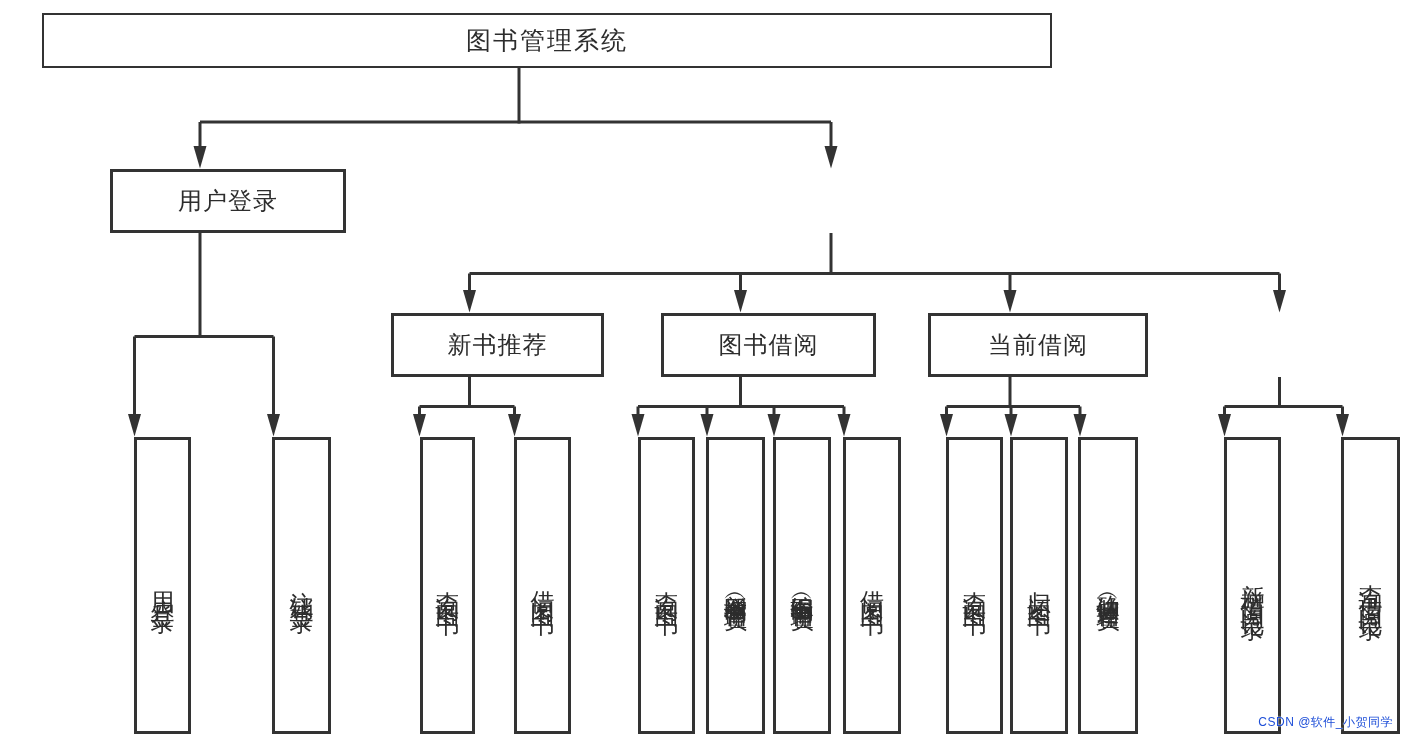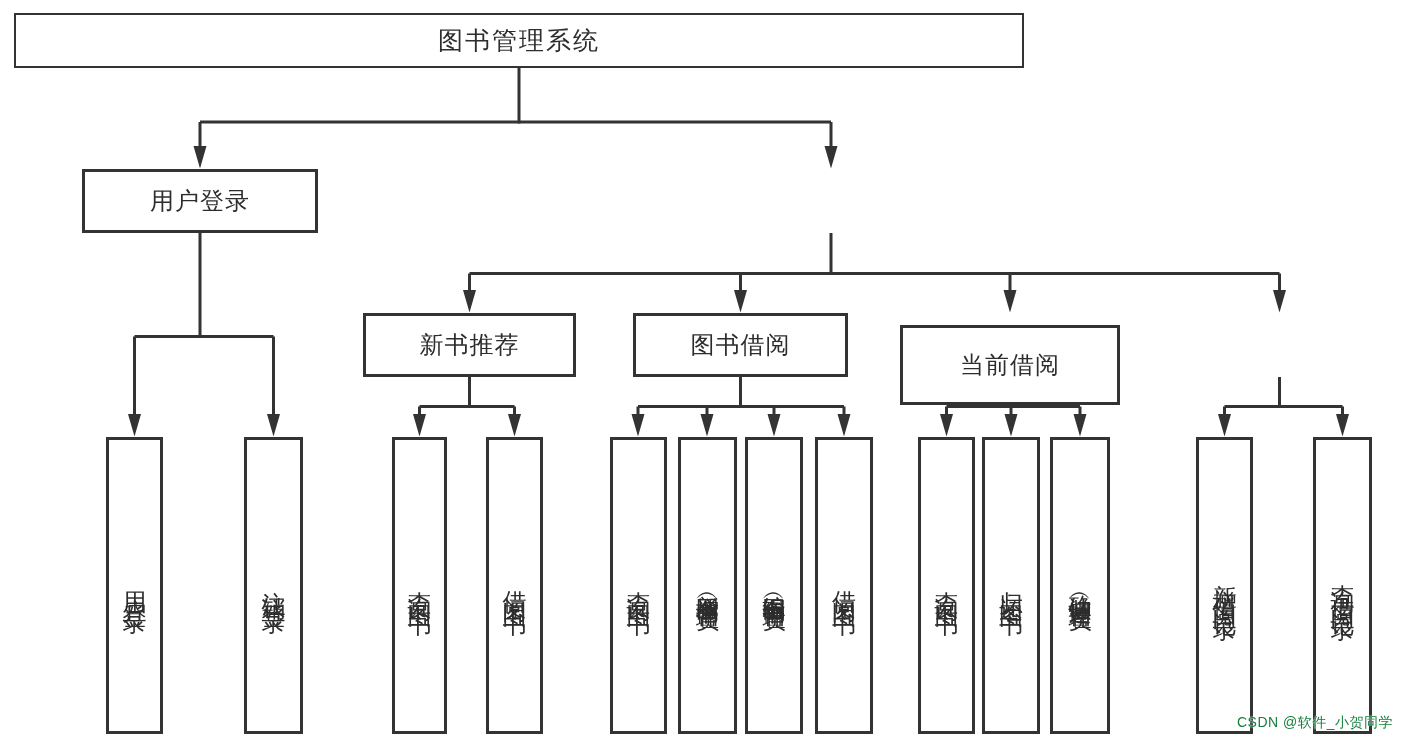--- a/index.html
+++ b/index.html
@@ -5,32 +5,33 @@
   html,body{margin:0;padding:0;background:#ffffff;}
   .canvas{
     position:relative;width:1405px;height:747px;background:#ffffff;overflow:hidden;
     font-family:"Liberation Sans",sans-serif;color:#2d2d2d;
   }
   .connectors{position:absolute;left:0;top:0;width:1405px;height:747px;pointer-events:none;}
   .box{
     position:absolute;box-sizing:border-box;background:#ffffff;
     border:3px solid #333333;display:flex;align-items:center;justify-content:center;
     text-align:center;
+    margin-left:28px;
   }
   .lvl1{border-width:2.5px;}
   .hbox{font-size:24px;letter-spacing:1px;}
   .lvl1{font-size:25px;letter-spacing:2px;}
   .leaf span{
     writing-mode:vertical-rl;text-orientation:mixed;
     font-size:24px;letter-spacing:7px;line-height:1;white-space:nowrap;
   }
   .leaf.long span{font-size:23px;letter-spacing:2px;}
   .watermark{
-    position:absolute;right:12px;top:714px;font-size:14px;letter-spacing:0.5px;
-    color:#15803d;text-shadow:0 0 2px #ffffff, 0 0 1px #ffffff;white-space:nowrap;
+    position:absolute;right:12px;top:714px;font-size:12px;letter-spacing:0.5px;
+    color:#1d4ed8;text-shadow:0 0 2px #ffffff, 0 0 1px #ffffff;white-space:nowrap;
   }
 </style>
 </head>
 <body>
 
 <div class="canvas">
 
   <svg class="connectors" width="1405" height="747" viewBox="0 0 1405 747" stroke="#333333" stroke-width="3" fill="none">
 
     <path d="M519,68 L519,123.5"></path>
@@ -100,21 +101,21 @@
   <div class="box hbox" style="left:82px;top:169px;width:236px;height:64px">
     <span>用户登录</span>
   </div>
 
   <div class="box hbox" style="left:633px;top:313px;width:215px;height:64px">
     <span>图书借阅</span>
   </div>
   <div class="box hbox" style="left:363px;top:313px;width:213px;height:64px">
     <span>新书推荐</span>
   </div>
-  <div class="box hbox" style="left:900px;top:325px;width:220px;height:80px">
+  <div class="box hbox" style="left:900px;top:313px;width:220px;height:64px">
     <span>当前借阅</span>
   </div>
 
   <div class="box leaf" style="left:106px;top:437px;width:57px;height:297px">
     <span>用户登录</span>
   </div>
   <div class="box leaf" style="left:244px;top:437px;width:59px;height:297px">
     <span>注销登录</span>
   </div>
 

